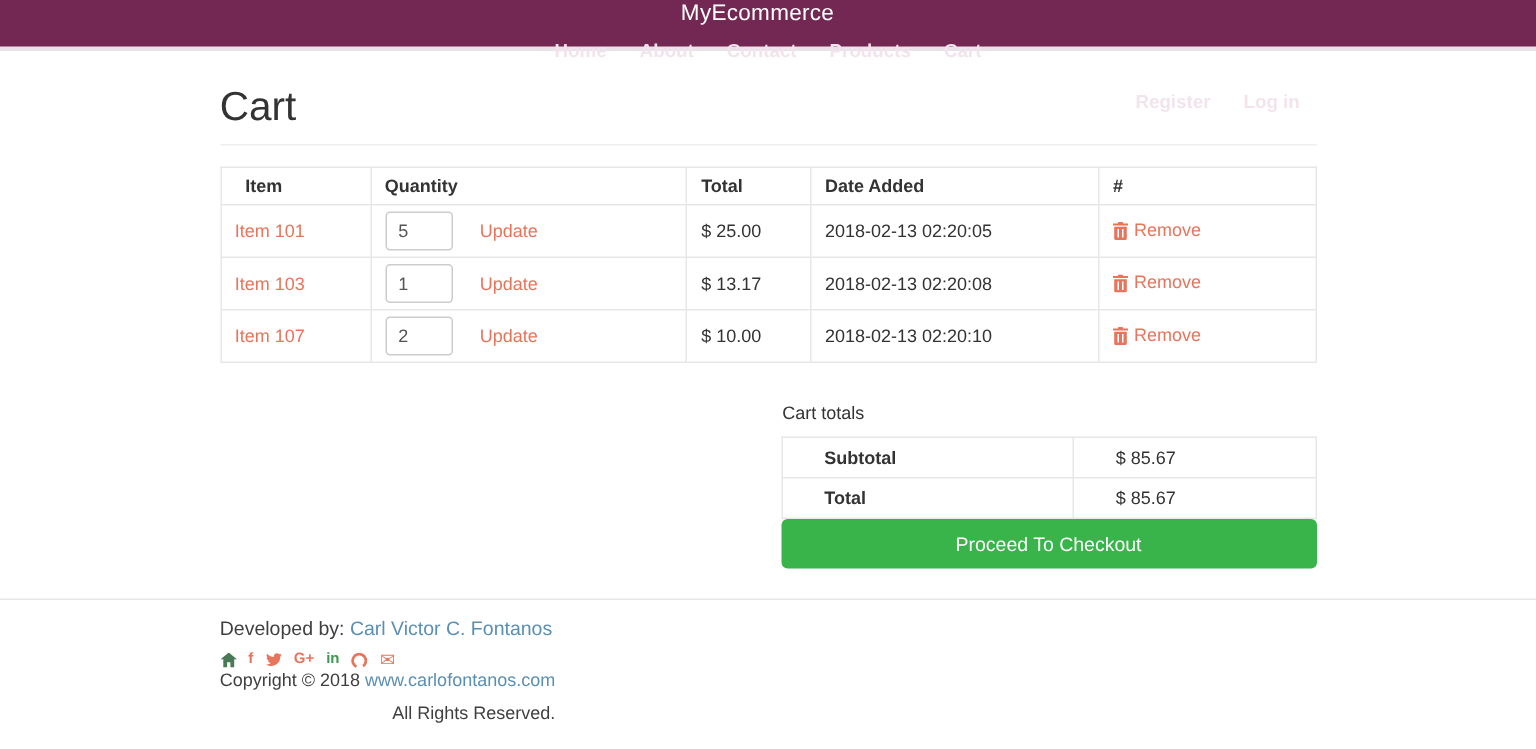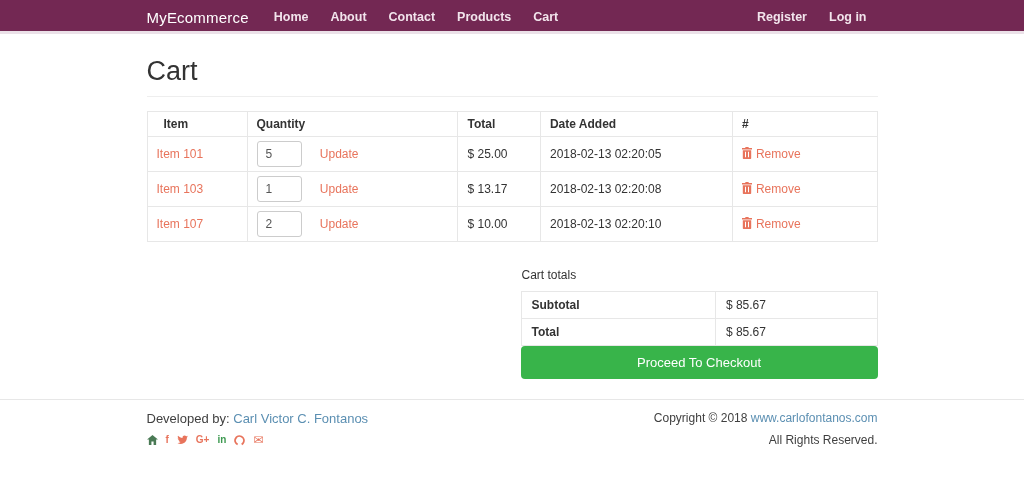--- a/index.html
+++ b/index.html
@@ -1,21 +1,21 @@
 <!DOCTYPE html>
 <html><head>
 <meta charset="utf-8">
 <style>
   * { margin:0; padding:0; box-sizing:border-box; }
   html,body { width:1024px; height:499px; }
   body {
     font-family: "Liberation Sans", "DejaVu Sans", sans-serif;
     background:#ffffff; color:#333; overflow:hidden;
   }
-  .container { width:731px; margin:0 auto; }
+  .container { width:731px; margin:0 auto;flex-direction:column; }
 
   
   .navbar { background:#732853; height:34px; border-bottom:3px solid #ebe1e8; }
   .navbar .container { display:flex; align-items:center; height:34px; }
   .brand { color:#ffffff; font-size:15px; font-weight:500; letter-spacing:.2px;
            text-decoration:none; margin-right:14px; }
   .nav-links { display:flex; list-style:none; }
   .nav-link { color:#f2e4ec; font-size:12.5px; font-weight:600; text-decoration:none;
               padding:0 11px; line-height:34px; display:inline-block; }
   .nav-right { margin-left:auto; display:flex; }
@@ -30,27 +30,27 @@
   td { padding:4px 9px; }
   .cart-table td { height:35px; }
   .col-item { width:13.7%;padding-left:16px; } .col-qty { width:28.9%; } .col-total { width:11.3%; }
   .col-date { width:26.3%; } .col-actions { width:19.8%; }
 
   a.accent { color:#e8745c; text-decoration:none; font-size:12px; }
   .qty-input { width:45px; height:26px; border:1px solid #cccccc; border-radius:3px;
                padding:0 4px 0 8px; font-size:12px; color:#555;
                font-family:"Liberation Sans", sans-serif; }
   .update-link { margin-left:15px; }
-  .remove-link { display:inline-flex; align-items:flex-start; }
+  .remove-link { display:inline-flex; align-items:flex-end; }
   .trash-icon { margin-right:4px; display:inline-block; }
 
   
   .totals { width:357px; margin:26px 0 0 auto; }
   .totals-title { font-size:12px; font-weight:500; color:#333; margin:0 0 9px 1px; }
-  .totals td { padding:6px 10px; height:26px; }
+  .totals td { padding:6px 28px; height:26px; }
   .totals .label-cell { width:54.6%; font-weight:bold; }
   .checkout-btn { display:block; width:100%; padding:9px 0;
                   background:#38b44a; border:none; border-radius:4px; color:#ffffff;
                   font-size:13px; font-weight:500; cursor:pointer;
                   font-family:"Liberation Sans", sans-serif; }
 
   
   .footer { margin-top:20px; border-top:1px solid #e7e7e7; padding-top:11px; }
   .footer .container { display:flex; justify-content:space-between; align-items:flex-start; }
   .footer-left p { font-size:13px; color:#3f3f3f; }

